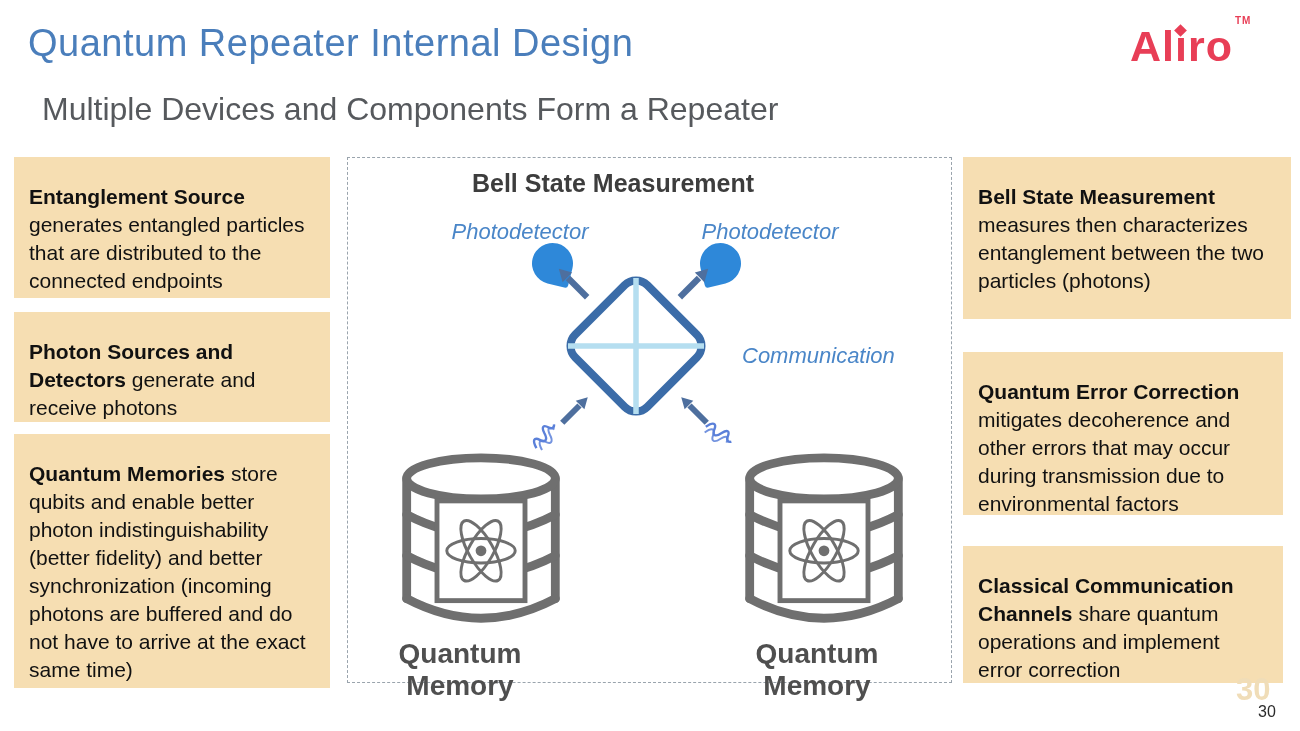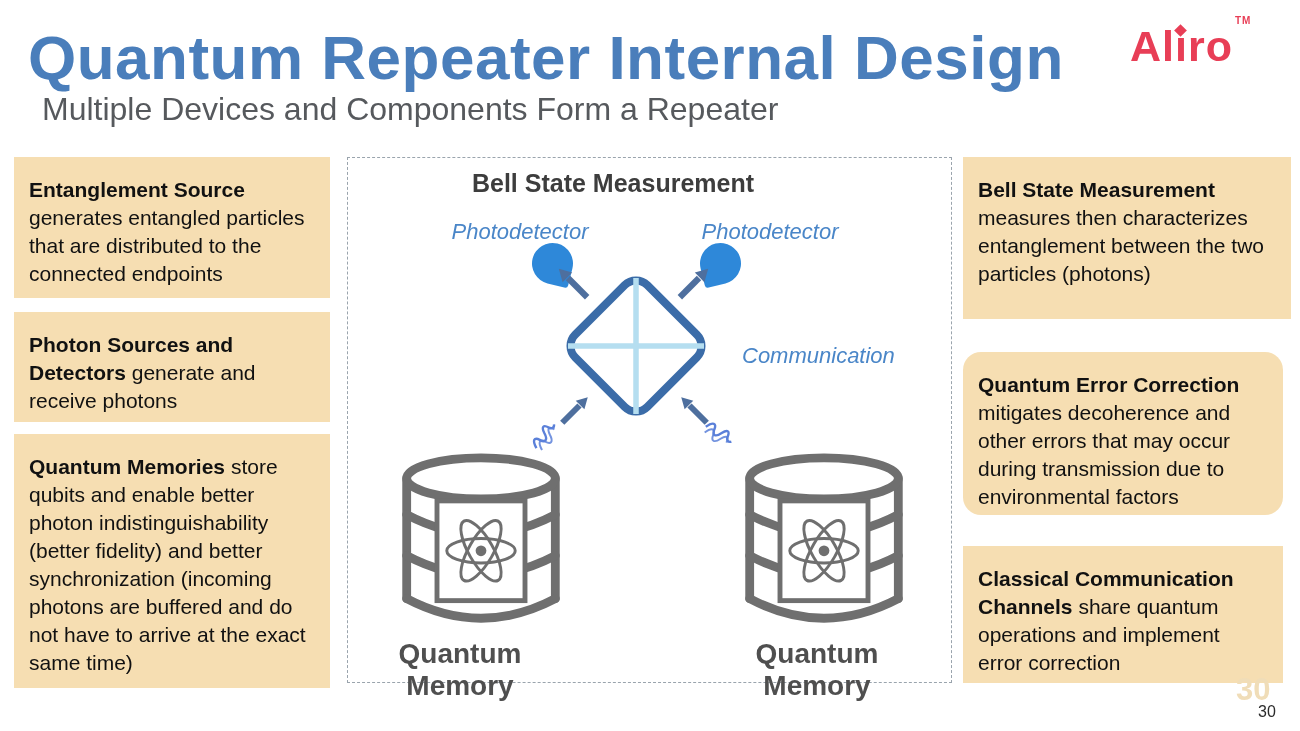--- a/index.html
+++ b/index.html
@@ -2,30 +2,30 @@
 <html><head>
 <meta charset="utf-8">
 <style>
   html,body{margin:0;padding:0;background:#e9e9e9;}
   #slide{
     position:relative;width:1300px;height:731px;background:#ffffff;
     font-family:"Liberation Sans", sans-serif;overflow:hidden;
   }
   .abs{position:absolute;}
   
-  .title{left:28px;top:22px;font-size:62px;font-weight:700;color:#4a7ebb;letter-spacing:0.5px;}
+  .title{left:28px;top:22px;font-size:38px;font-weight:400;color:#4a7ebb;letter-spacing:0.5px;}
   .subtitle{left:42px;top:91px;font-size:32px;font-weight:400;color:#56595d;text-align:right;}
   .logo{left:1130px;top:22px;font-size:43px;font-weight:700;color:#e83e56;letter-spacing:1px;}
   .logo .idot{position:relative;}
   .logo .idot i{position:absolute;left:1px;top:4px;width:9px;height:9px;background:#e83e56;transform:rotate(45deg);}
   .logo sup{font-size:10px;font-weight:700;position:relative;top:-22px;left:2px;}
   
   .ibox{
     position:absolute;background:#f6deb2;width:316px;box-sizing:border-box;
-    padding:19px 15px;font-size:21px;line-height:28px;color:#111;
+    padding:26px 15px;font-size:21px;line-height:28px;color:#111;
   }
   .ibox b{font-weight:700;}
   
   .panel{left:347px;top:157px;width:605px;height:526px;border:1px dashed #9aa4ad;box-sizing:border-box;}
   .bell-title{left:349px;top:169px;width:528px;text-align:center;font-size:25px;font-weight:700;color:#3d3d3d;}
   .pd-label{top:219px;width:160px;text-align:center;font-size:22px;font-style:italic;color:#4a86c8;}
   .bs-label{left:742px;top:343px;font-size:22px;font-style:italic;color:#4a86c8;}
   .mem-label{top:638px;width:224px;text-align:center;font-size:28px;font-weight:700;color:#4f4f4f;}
   .detector{position:absolute;width:41px;height:41px;background:#2e88d9;}
   .det-left{border-radius:50% 50% 8% 50%;transform:rotate(14deg);}
@@ -54,21 +54,21 @@
   </div>
   <div class="ibox" style="left:14px;top:434px;height:254px;">
     <b>Quantum Memories</b>
     <span>store qubits and enable better photon indistinguishability (better fidelity) and better synchronization (incoming photons are buffered and do not have to arrive at the exact same time)</span>
   </div>
 
   <div class="ibox" style="left:963px;top:157px;width:328px;height:162px;">
     <b>Bell State Measurement</b>
     <span>measures then characterizes entanglement between the two particles (photons)</span>
   </div>
-  <div class="ibox" style="left:963px;top:352px;width:320px;height:163px;border-radius:18px;">
+  <div class="ibox" style="left:963px;top:352px;width:320px;height:163px;">
     <b>Quantum Error Correction</b>
     <span>mitigates decoherence and other errors that may occur during transmission due to environmental factors</span>
   </div>
   <div class="ibox" style="left:963px;top:546px;width:320px;height:137px;">
     <b>Classical Communication Channels</b>
     <span>share quantum operations and implement error correction</span>
   </div>
 
   <div class="abs panel"></div>
 

